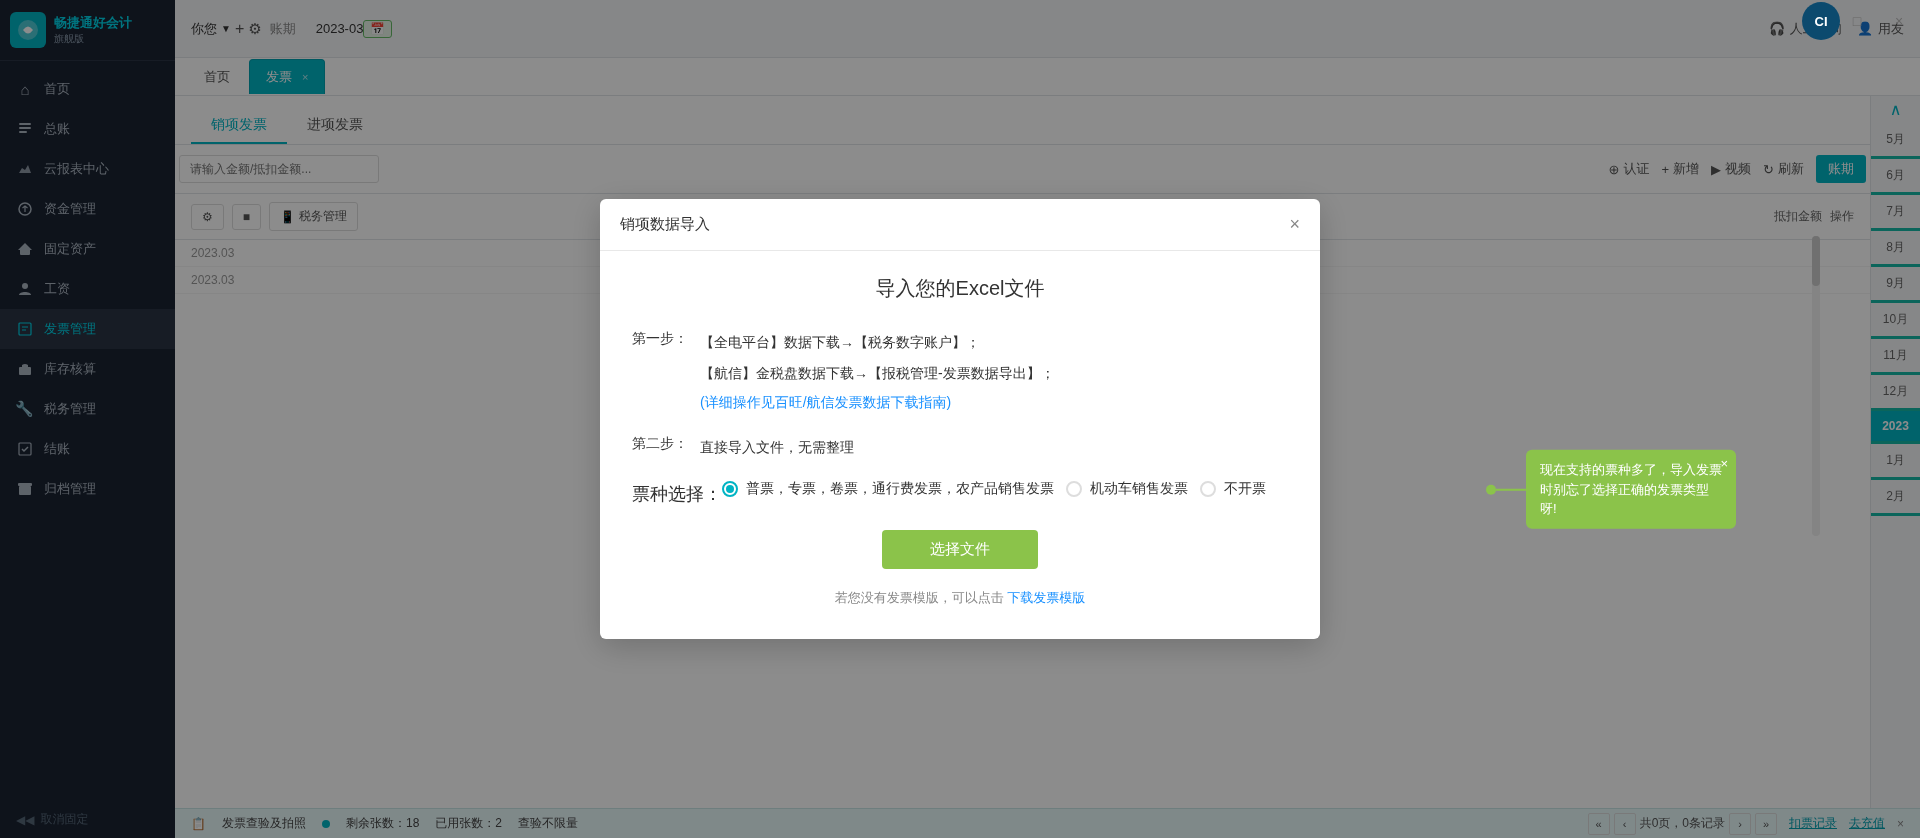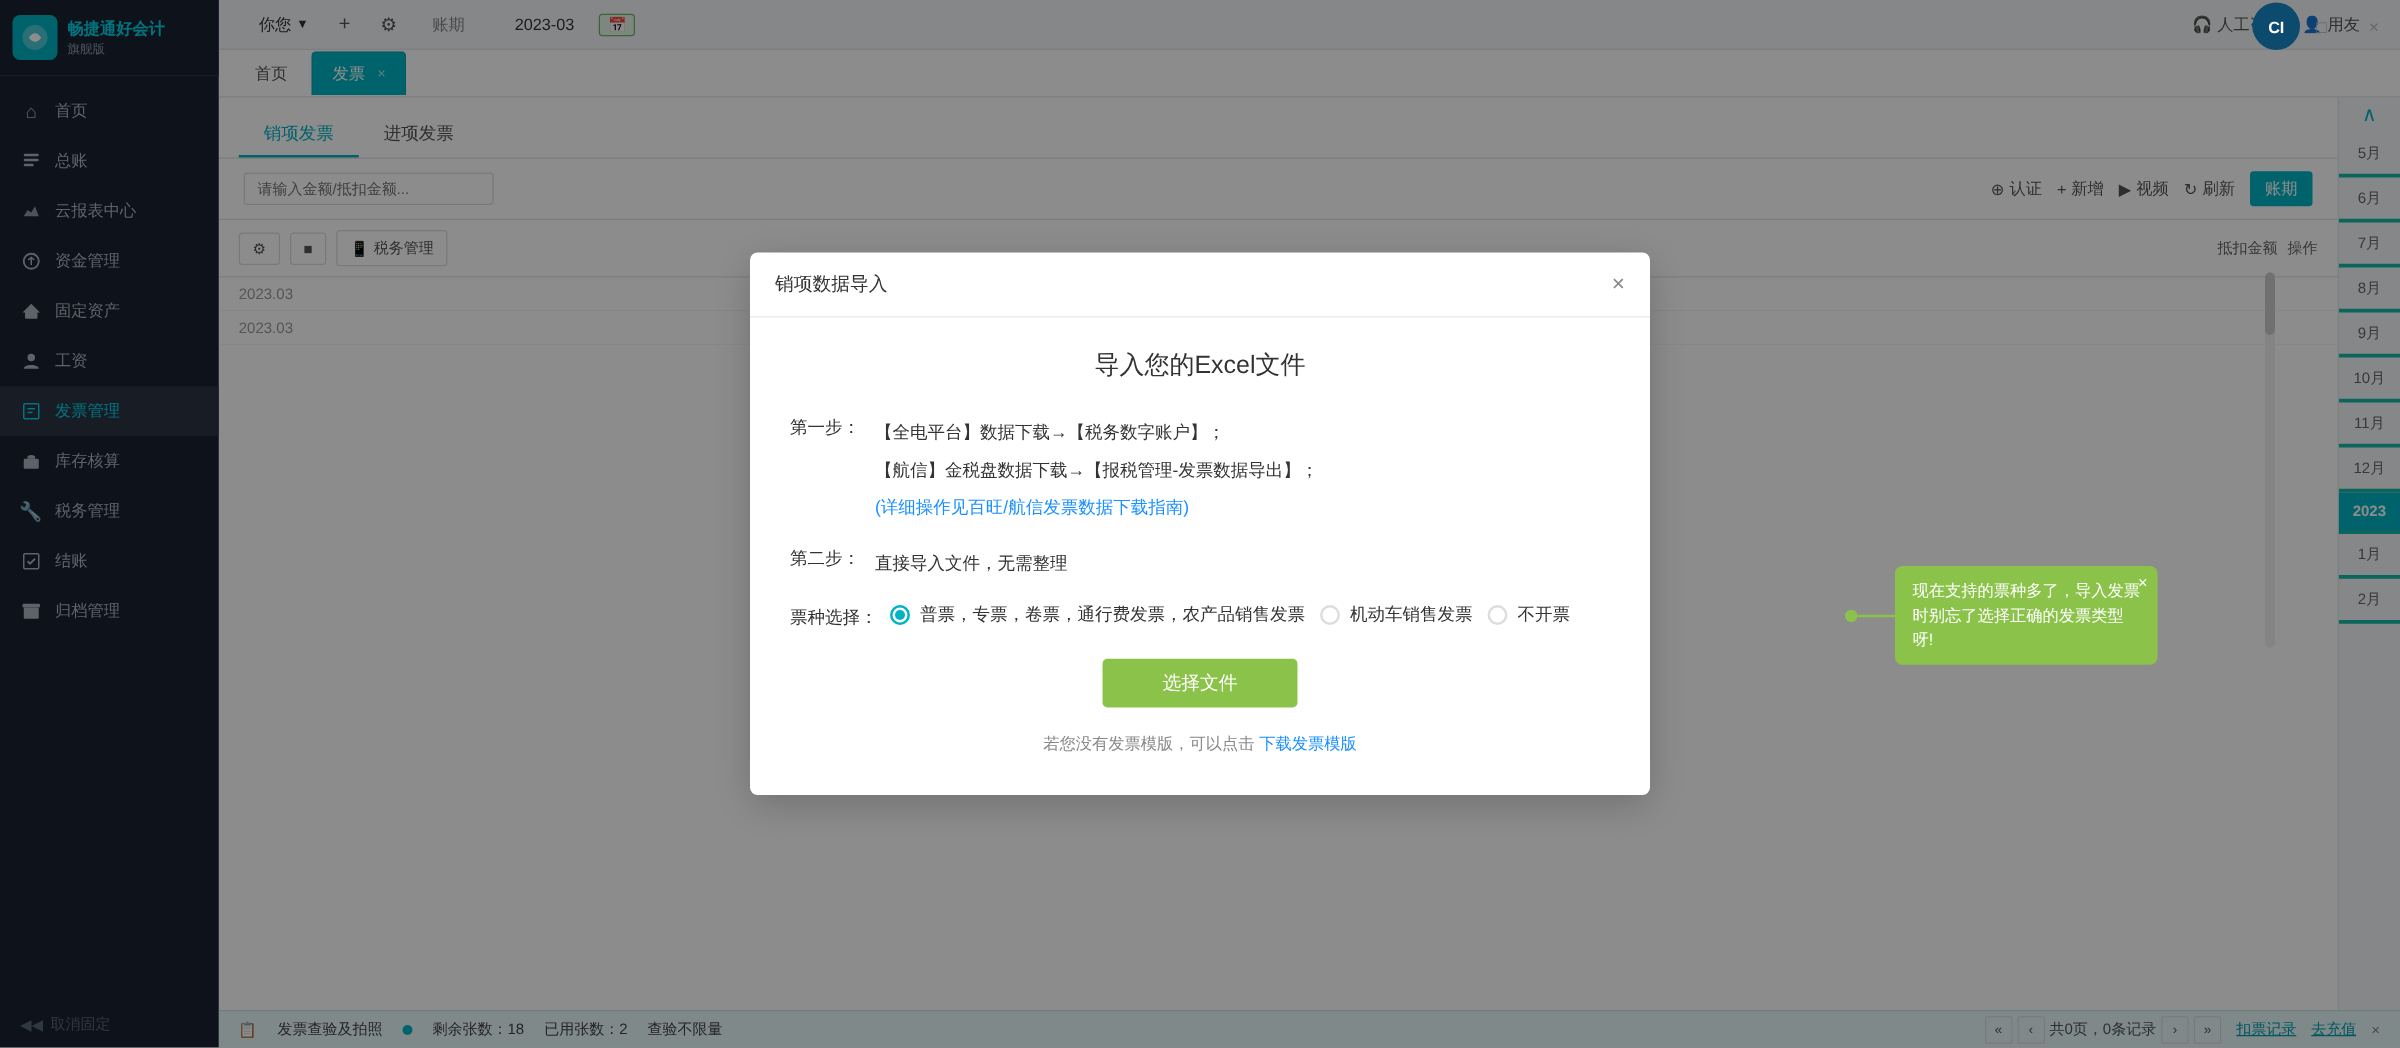--- a/index.html
+++ b/index.html
@@ -19,21 +19,21 @@
     .sidebar-item { display: flex; align-items: center; gap: 10px; padding: 11px 16px; cursor: pointer; color: #aab4c0; transition: background 0.2s; }
     .sidebar-item.active { background: #2a3444; color: #00d4e8; }
     .sidebar-item-icon { width: 18px; height: 18px; display: flex; align-items: center; justify-content: center; font-size: 15px; }
     .sidebar-item-label { font-size: 13px; }
     .sidebar-bottom { padding: 10px 16px; color: #556677; font-size: 12px; display: flex; align-items: center; gap: 6px; cursor: pointer; }
 
     
     .main-area { flex: 1; display: flex; flex-direction: column; overflow: hidden; }
 
     
-    .topbar { background: #f5f6f8; border-bottom: 1px solid #e0e4e8; padding: 0 32px; height: 40px; display: flex; align-items: center; gap: 20px; }
+    .topbar { background: #f5f6f8; border-bottom: 1px solid #e0e4e8; padding: 0 16px; height: 58px; display: flex; align-items: center; gap: 0; }
     .topbar-company { display: flex; align-items: center; gap: 4px; color: #333; font-size: 13px; cursor: pointer; }
     .topbar-add { color: #555; font-size: 16px; cursor: pointer; padding: 0 4px; }
     .topbar-gear { color: #555; font-size: 15px; cursor: pointer; }
     .topbar-period-badge { background: #e8f5e8; border: 1px solid #66bb66; color: #339933; padding: 1px 6px; border-radius: 3px; font-size: 12px; cursor: pointer; }
     .topbar-right { margin-left: auto; display: flex; align-items: center; gap: 16px; }
     .topbar-service { display: flex; align-items: center; gap: 4px; color: #555; font-size: 13px; cursor: pointer; }
     .topbar-user { display: flex; align-items: center; gap: 4px; color: #555; font-size: 13px; cursor: pointer; }
 
     
     .tabbar { background: #fff; border-bottom: 1px solid #e0e4e8; padding: 0 12px; height: 38px; display: flex; align-items: center; gap: 0; }
@@ -43,21 +43,21 @@
 
     
     .content-area { flex: 1; display: flex; overflow: hidden; }
     .content-main { flex: 1; background: #fff; padding: 0; overflow: hidden; position: relative; }
 
     
     .invoice-tabs { display: flex; padding: 12px 16px 0; border-bottom: 1px solid #e0e4e8; gap: 0; }
     .invoice-tab { padding: 8px 20px; cursor: pointer; font-size: 14px; color: #555; border-bottom: 2px solid transparent; }
     .invoice-tab.active { color: #00b4c4; border-bottom: 2px solid #00b4c4; font-weight: 500; }
 
-    .invoice-toolbar { display: flex; align-items: center; padding: 10px 20px; border-bottom: 1px solid #e0e4e8; }
+    .invoice-toolbar { display: flex; padding: 10px 4px; border-bottom: 1px solid #e0e4e8; }
     .search-input { border: 1px solid #ddd; border-radius: 3px; padding: 5px 10px; font-size: 12px; width: 200px; color: #aaa; }
     .toolbar-actions { margin-left: auto; display: flex; align-items: center; gap: 12px; }
     .toolbar-btn { display: flex; align-items: center; gap: 4px; color: #555; font-size: 13px; cursor: pointer; }
     .toolbar-btn-primary { background: #00b4c4; color: white; border: none; padding: 5px 12px; border-radius: 3px; font-size: 13px; cursor: pointer; }
 
     .action-bar { display: flex; align-items: center; padding: 8px 16px; gap: 8px; border-bottom: 1px solid #e0e4e8; }
     .action-btn { display: flex; align-items: center; gap: 4px; padding: 5px 10px; border: 1px solid #ddd; border-radius: 3px; font-size: 12px; cursor: pointer; color: #555; background: white; }
 
     
     .right-panel { width: 50px; background: #f5f6f8; border-left: 1px solid #e0e4e8; display: flex; flex-direction: column; align-items: center; overflow-y: auto; }
@@ -377,21 +377,21 @@
       </div>
 
       <div class="modal-step">
         <div class="step-row">
           <span class="step-label">第二步：</span>
           <span class="step-content">直接导入文件，无需整理</span>
         </div>
       </div>
 
       <div style="display:flex;align-items:flex-start;gap:0;margin:12px 0;">
-        <span class="step-label" style="min-width:80px;font-size:14px;color:#333;padding-top:2px;">票种选择：</span>
+        <span class="step-label" style="min-width:80px;font-size:18px;color:#333;padding-top:2px;">票种选择：</span>
         <div style="display:flex;gap:12px;flex:1;position:relative;">
 
           <div class="radio-item">
             <div class="radio-circle checked">
               <div class="radio-dot"></div>
             </div>
             <span>普票，专票，卷票，通行费发票，农产品销售发票</span>
           </div>
 
           <div class="radio-item" style="position:relative;">

